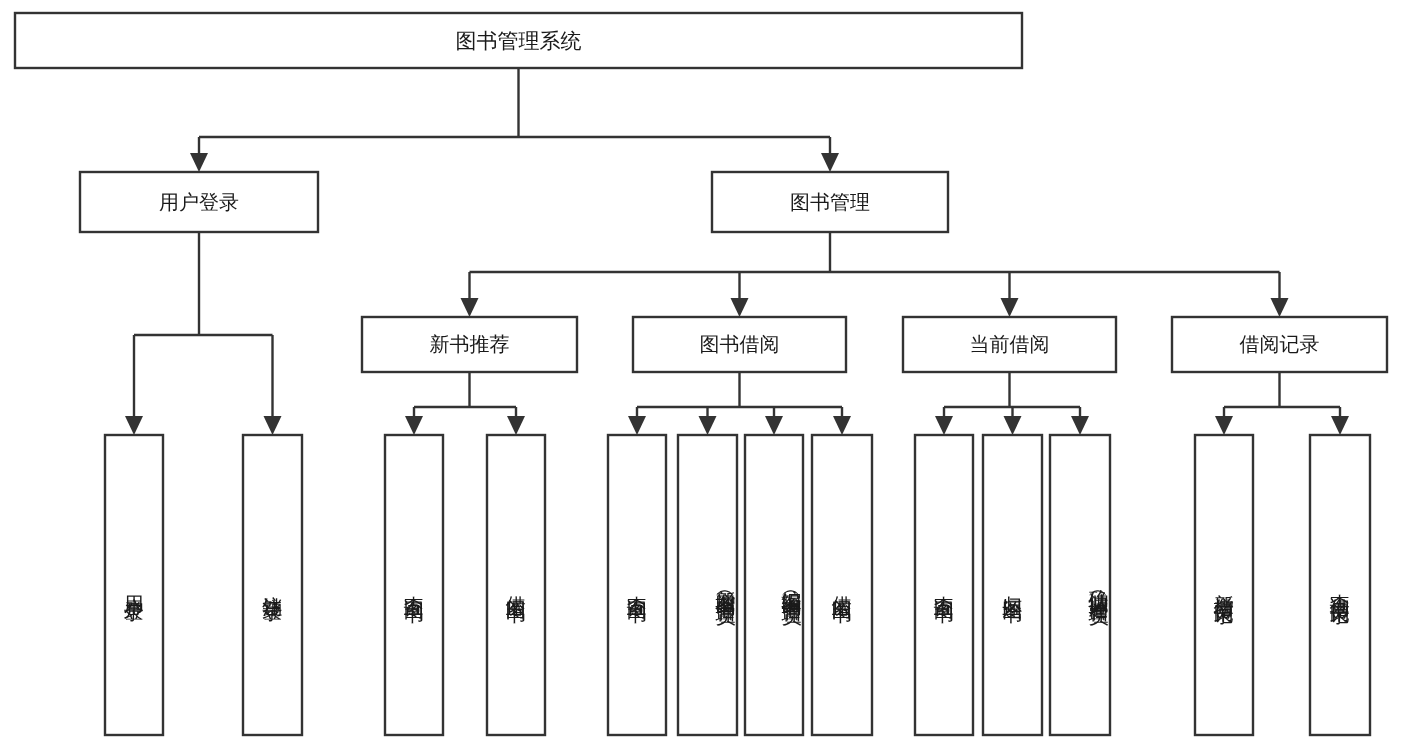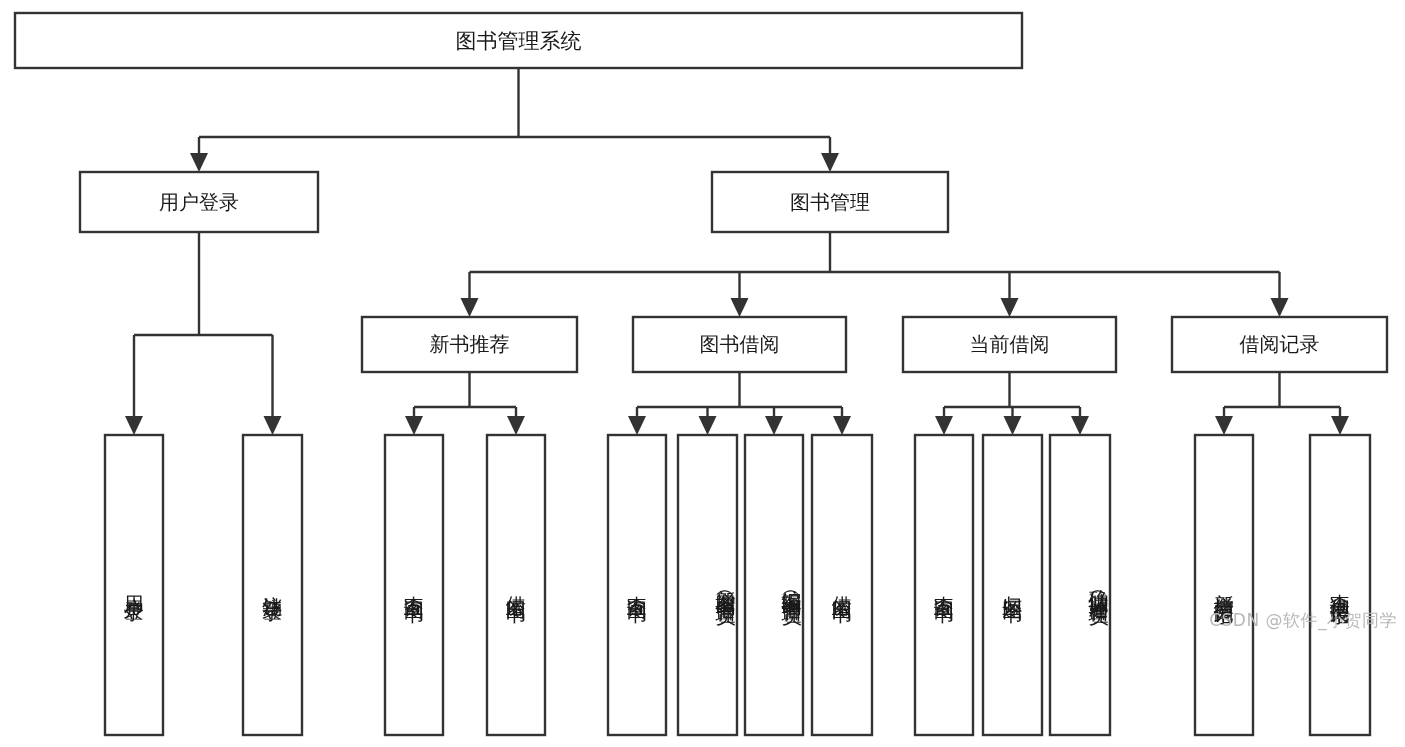--- a/index.html
+++ b/index.html
@@ -209,15 +209,14 @@
   <div class="leaf-label-wrap" style="left:915px; top:435px; width:58px; height:300px;">查询图书</div>
 
   <div class="leaf-label-wrap" style="left:983px; top:435px; width:59px; height:300px;">归还图书</div>
 
   <div class="leaf-label-wrap" style="left:1050px; top:435px; width:60px; height:300px; align-items:flex-start;">确认归还（管理员）</div>
 
   <div class="leaf-label-wrap" style="left:1195px; top:435px; width:58px; height:300px;">新增借阅记录</div>
 
   <div class="leaf-label-wrap" style="left:1310px; top:435px; width:60px; height:300px;">查询借阅记录</div>
 
-  <div class="watermark">CSDN @软件_小贺同学</div>
 
 </div>
 
 </body></html>

